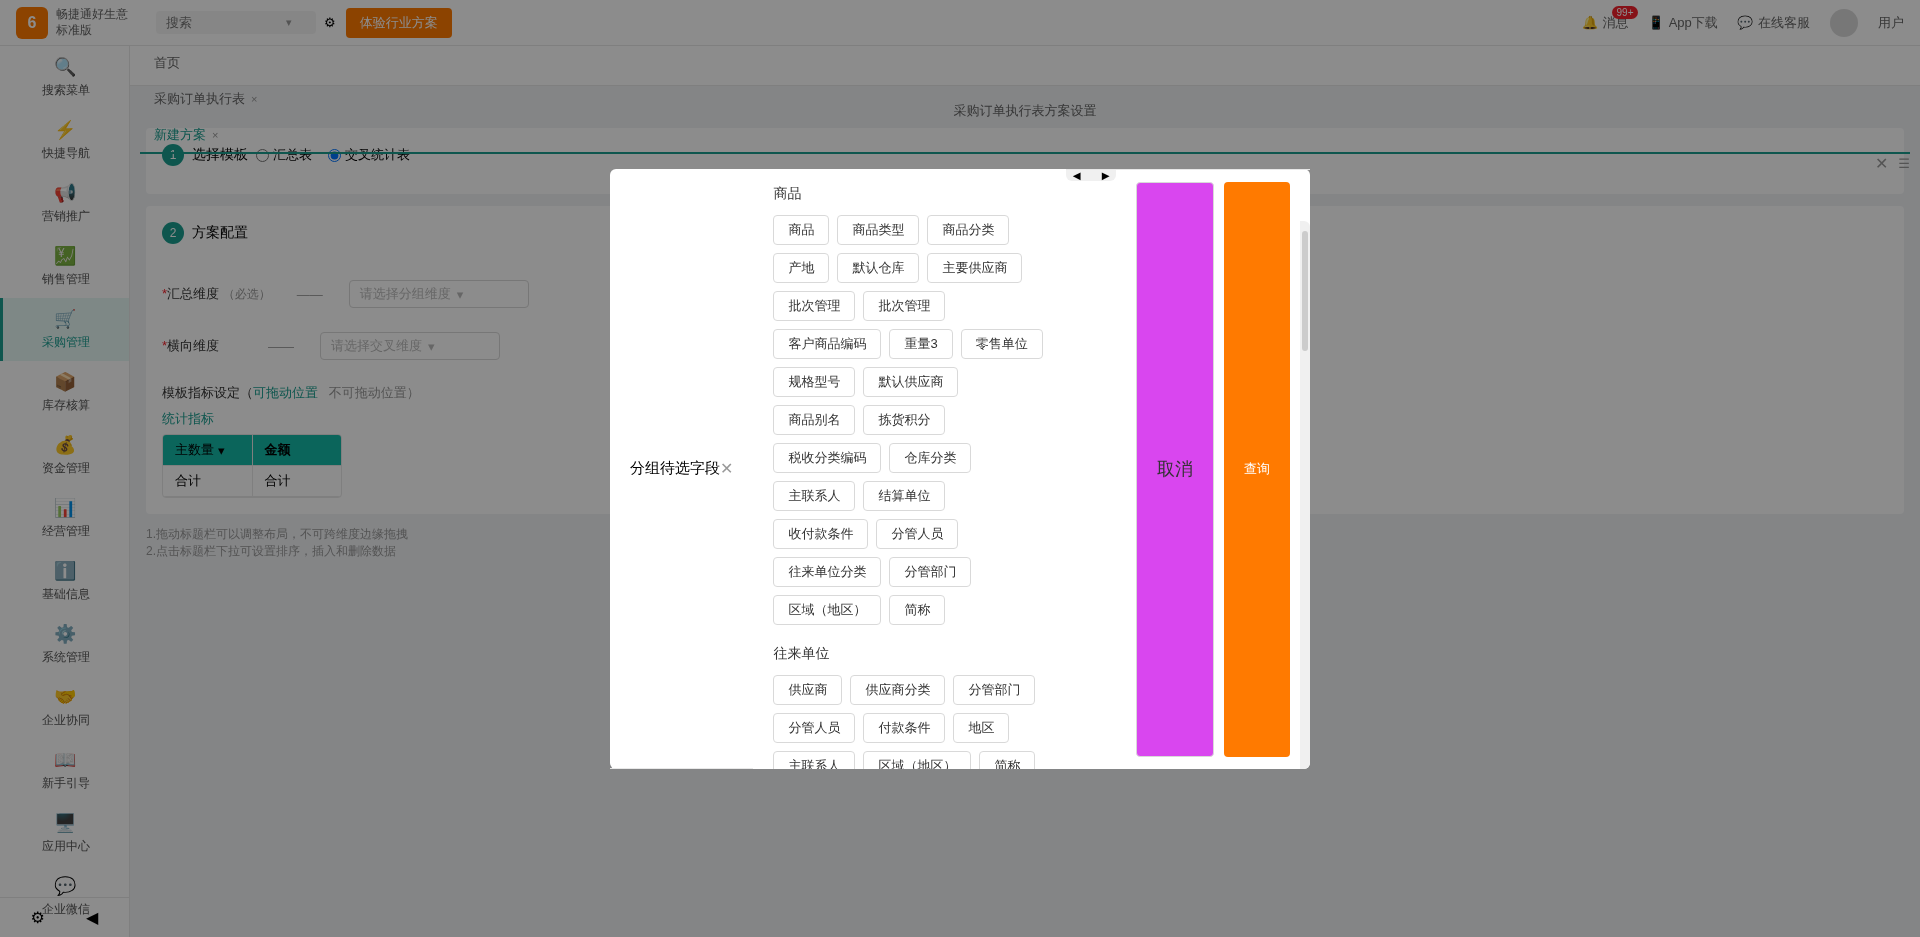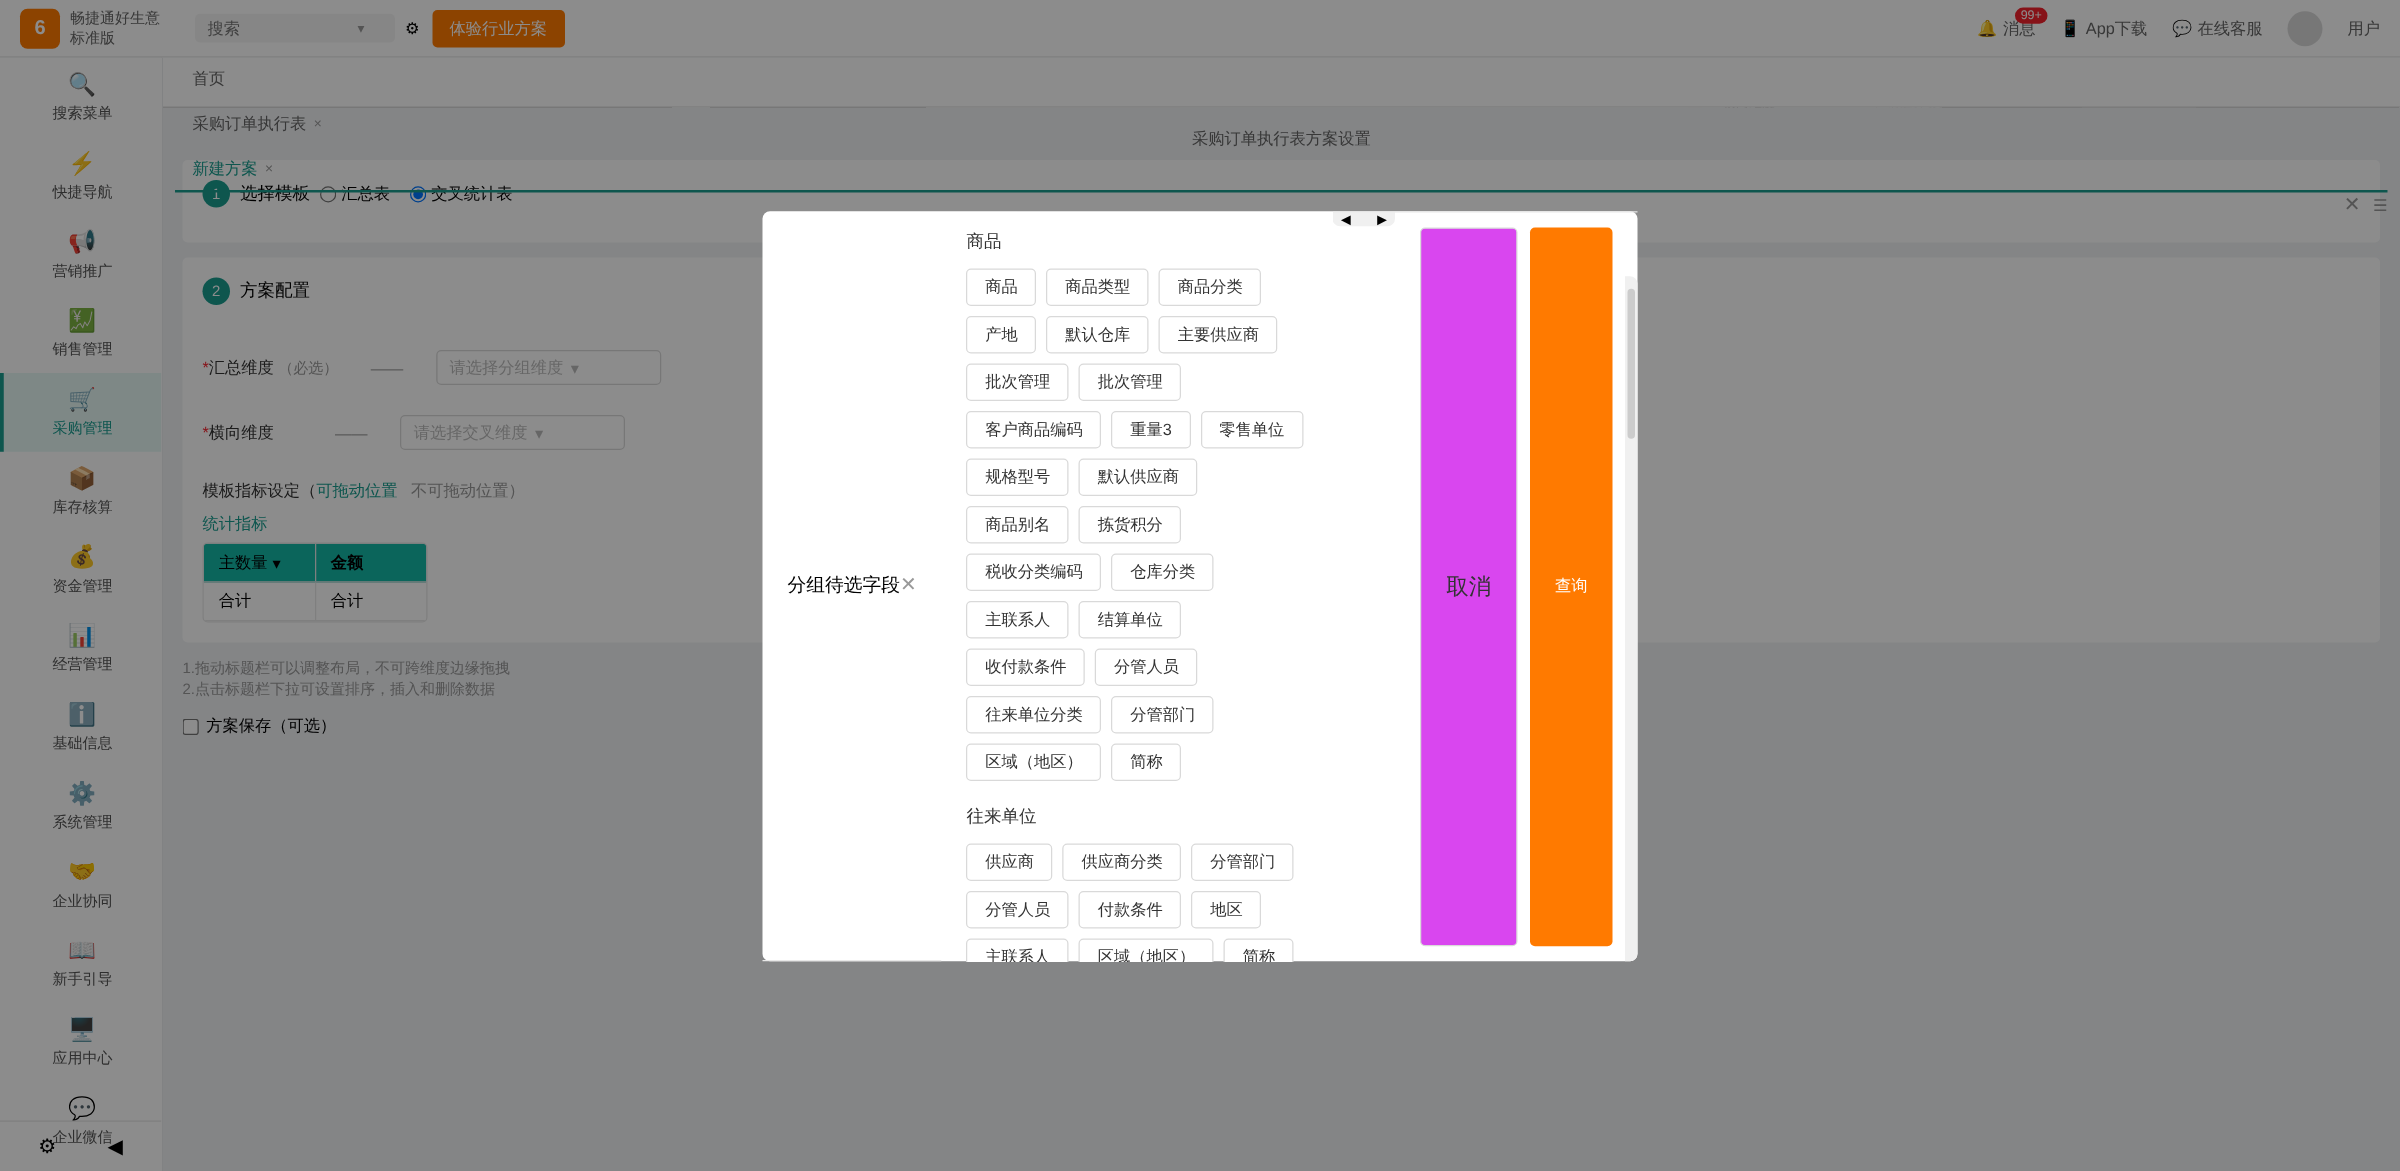--- a/index.html
+++ b/index.html
@@ -430,24 +430,20 @@
               <div style="padding:6px 12px; font-size:13px; flex:1; border-right:1px solid #e8e8e8;">合计</div>
               <div style="padding:6px 12px; font-size:13px; flex:1;">合计</div>
             </div>
           </div>
         </div>
       </div>
     </div>
     <div class="hint-text">
       <div>1.拖动标题栏可以调整布局，不可跨维度边缘拖拽</div>
       <div>2.点击标题栏下拉可设置排序，插入和删除数据</div>
-    </div>
-    <div style="margin-top:12px; display:flex; align-items:center; gap:6px;">
-      <input type="checkbox" style="">
-      <span>方案保存（可选）</span>
     </div>
   </div>
 </div>
 
 <div class="modal-overlay">
   <div class="modal">
     <div class="modal-header">
       <span>分组待选字段</span>
       <span class="modal-close">✕</span>
     </div>

